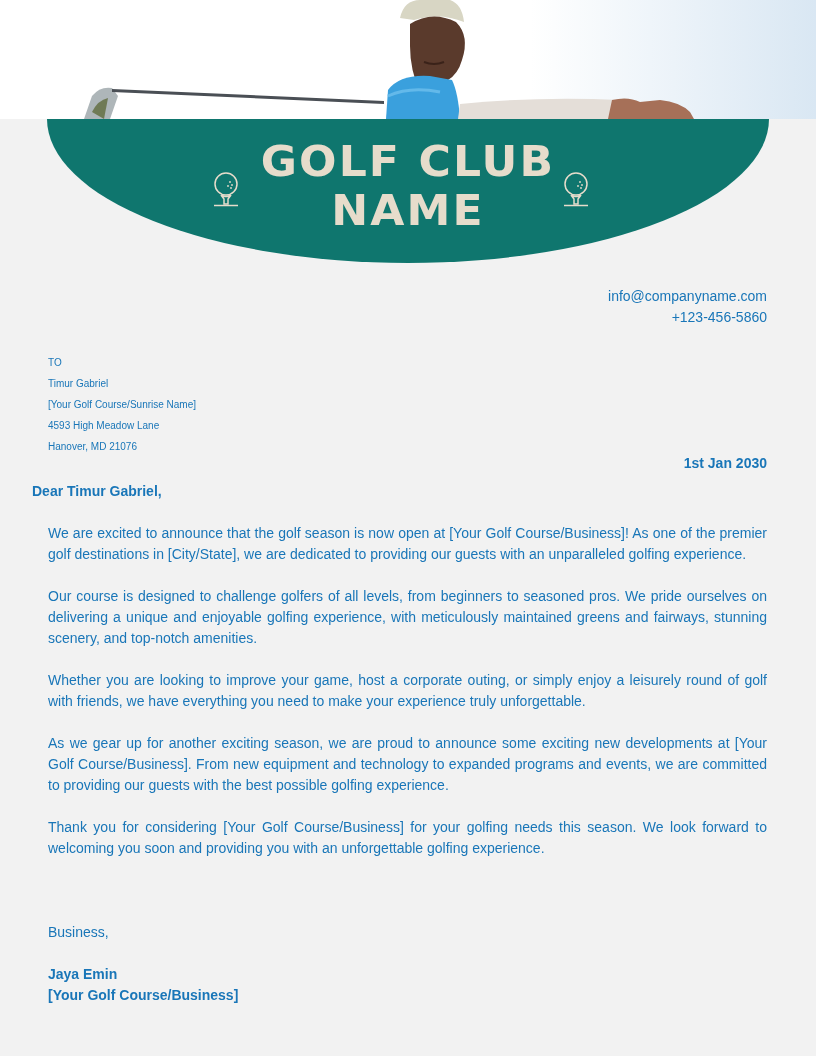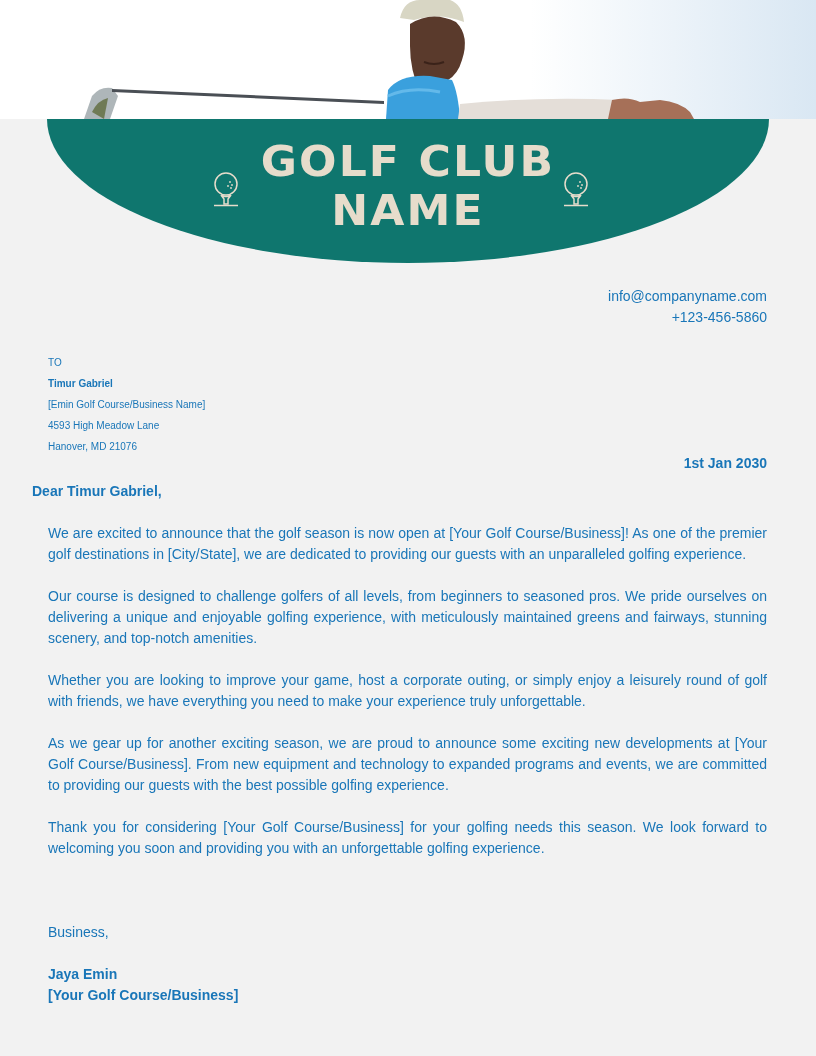--- a/index.html
+++ b/index.html
@@ -37,21 +37,21 @@
   .tee.left { left: 164px; }
   .tee.right { left: 514px; }
   .sender {
     position: absolute; right: 49px; top: 286px; text-align: right;
     font-size: 14px; line-height: 21px;
   }
   .recipient {
     position: absolute; left: 48px; top: 352px;
     font-size: 10px; line-height: 21px;
   }
-  .bold { font-weight: bold; }
+  .bold { font-weight: normal; }
   .date {
     position: absolute; right: 49px; top: 453px;
     font-size: 14px; line-height: 21px; font-weight: bold;
   }
   .salutation {
     position: absolute; left: 32px; top: 481px;
     font-size: 14px; line-height: 21px; font-weight: bold;
   }
   .body-text {
     position: absolute; left: 48px; top: 523px; width: 719px;
@@ -127,21 +127,21 @@
 </div>
 
 <div class="sender">
   <div>info@companyname.com</div>
   <div>+123-456-5860</div>
 </div>
 
 <div class="recipient">
   <div>TO</div>
   <div class="bold">Timur Gabriel</div>
-  <div>[Emin Golf Course/Business Name]</div>
+  <div>[Your Golf Course/Sunrise Name]</div>
   <div>4593 High Meadow Lane</div>
   <div>Hanover, MD 21076</div>
 </div>
 
 <div class="date">1st Jan 2030</div>
 
 <div class="salutation">Dear Timur Gabriel,</div>
 
 <div class="body-text">
   <p>We are excited to announce that the golf season is now open at [Your Golf Course/Business]! As one of the premier golf destinations in [City/State], we are dedicated to providing our guests with an unparalleled golfing experience.</p>

